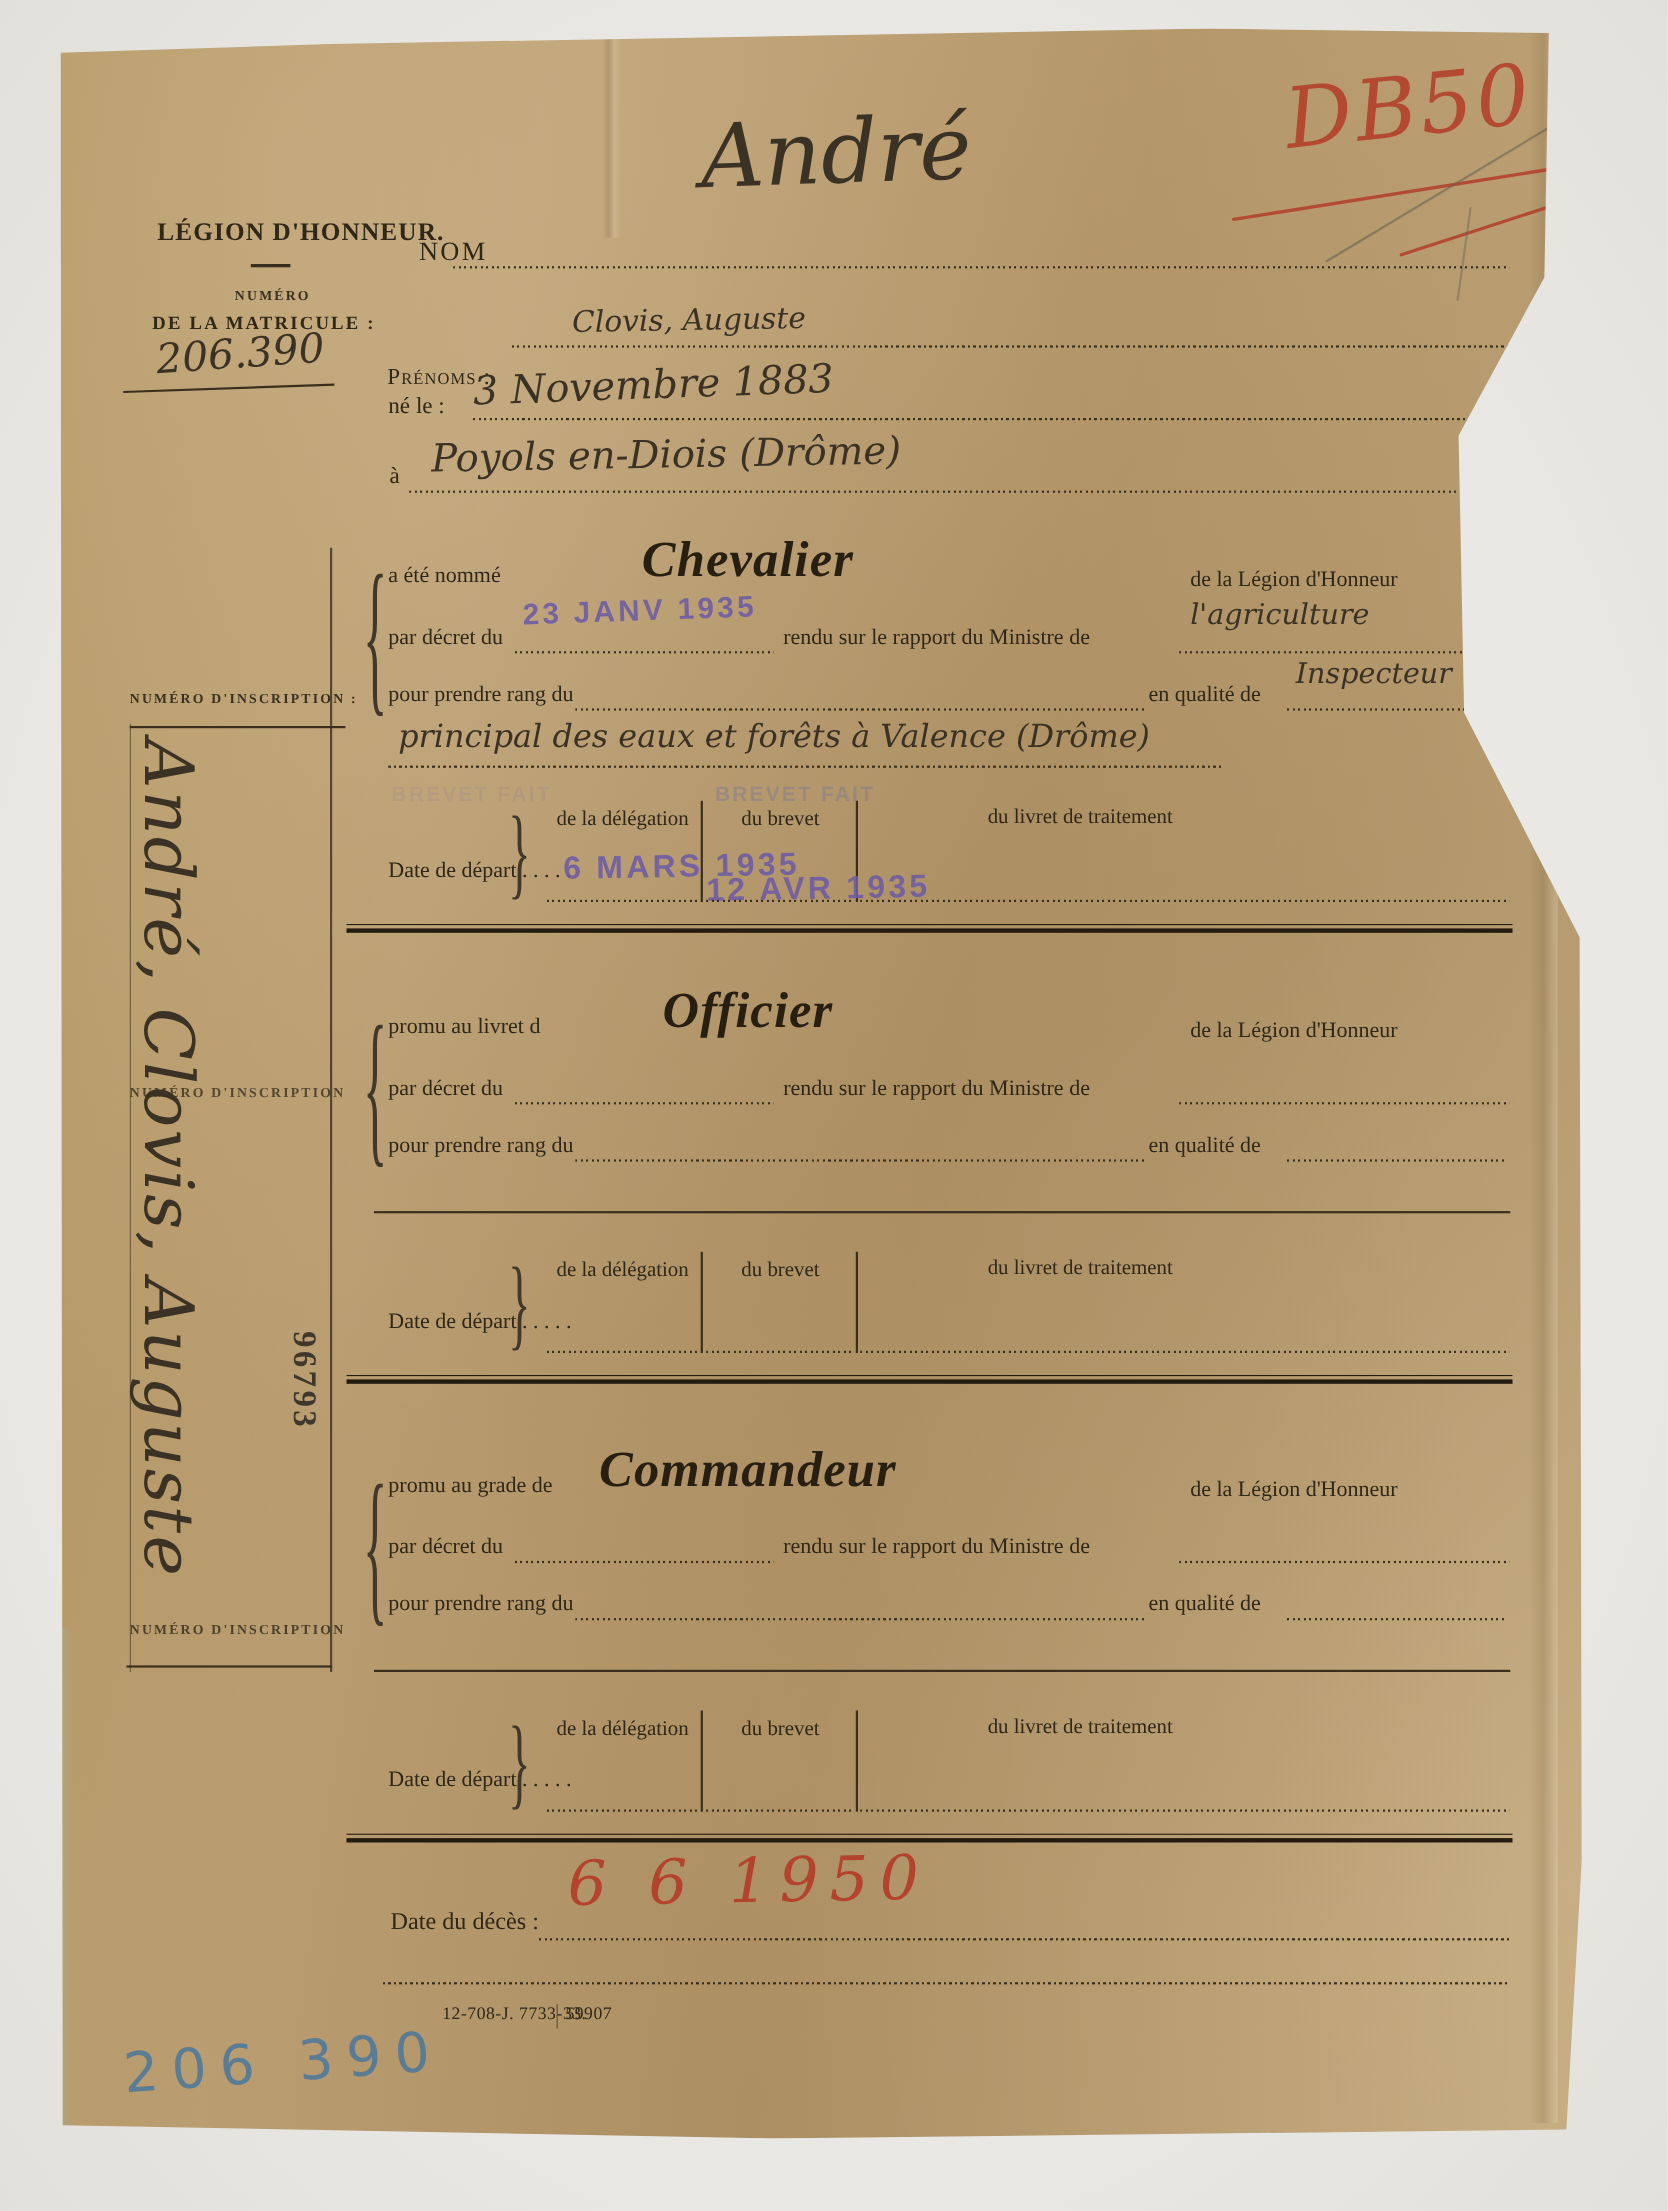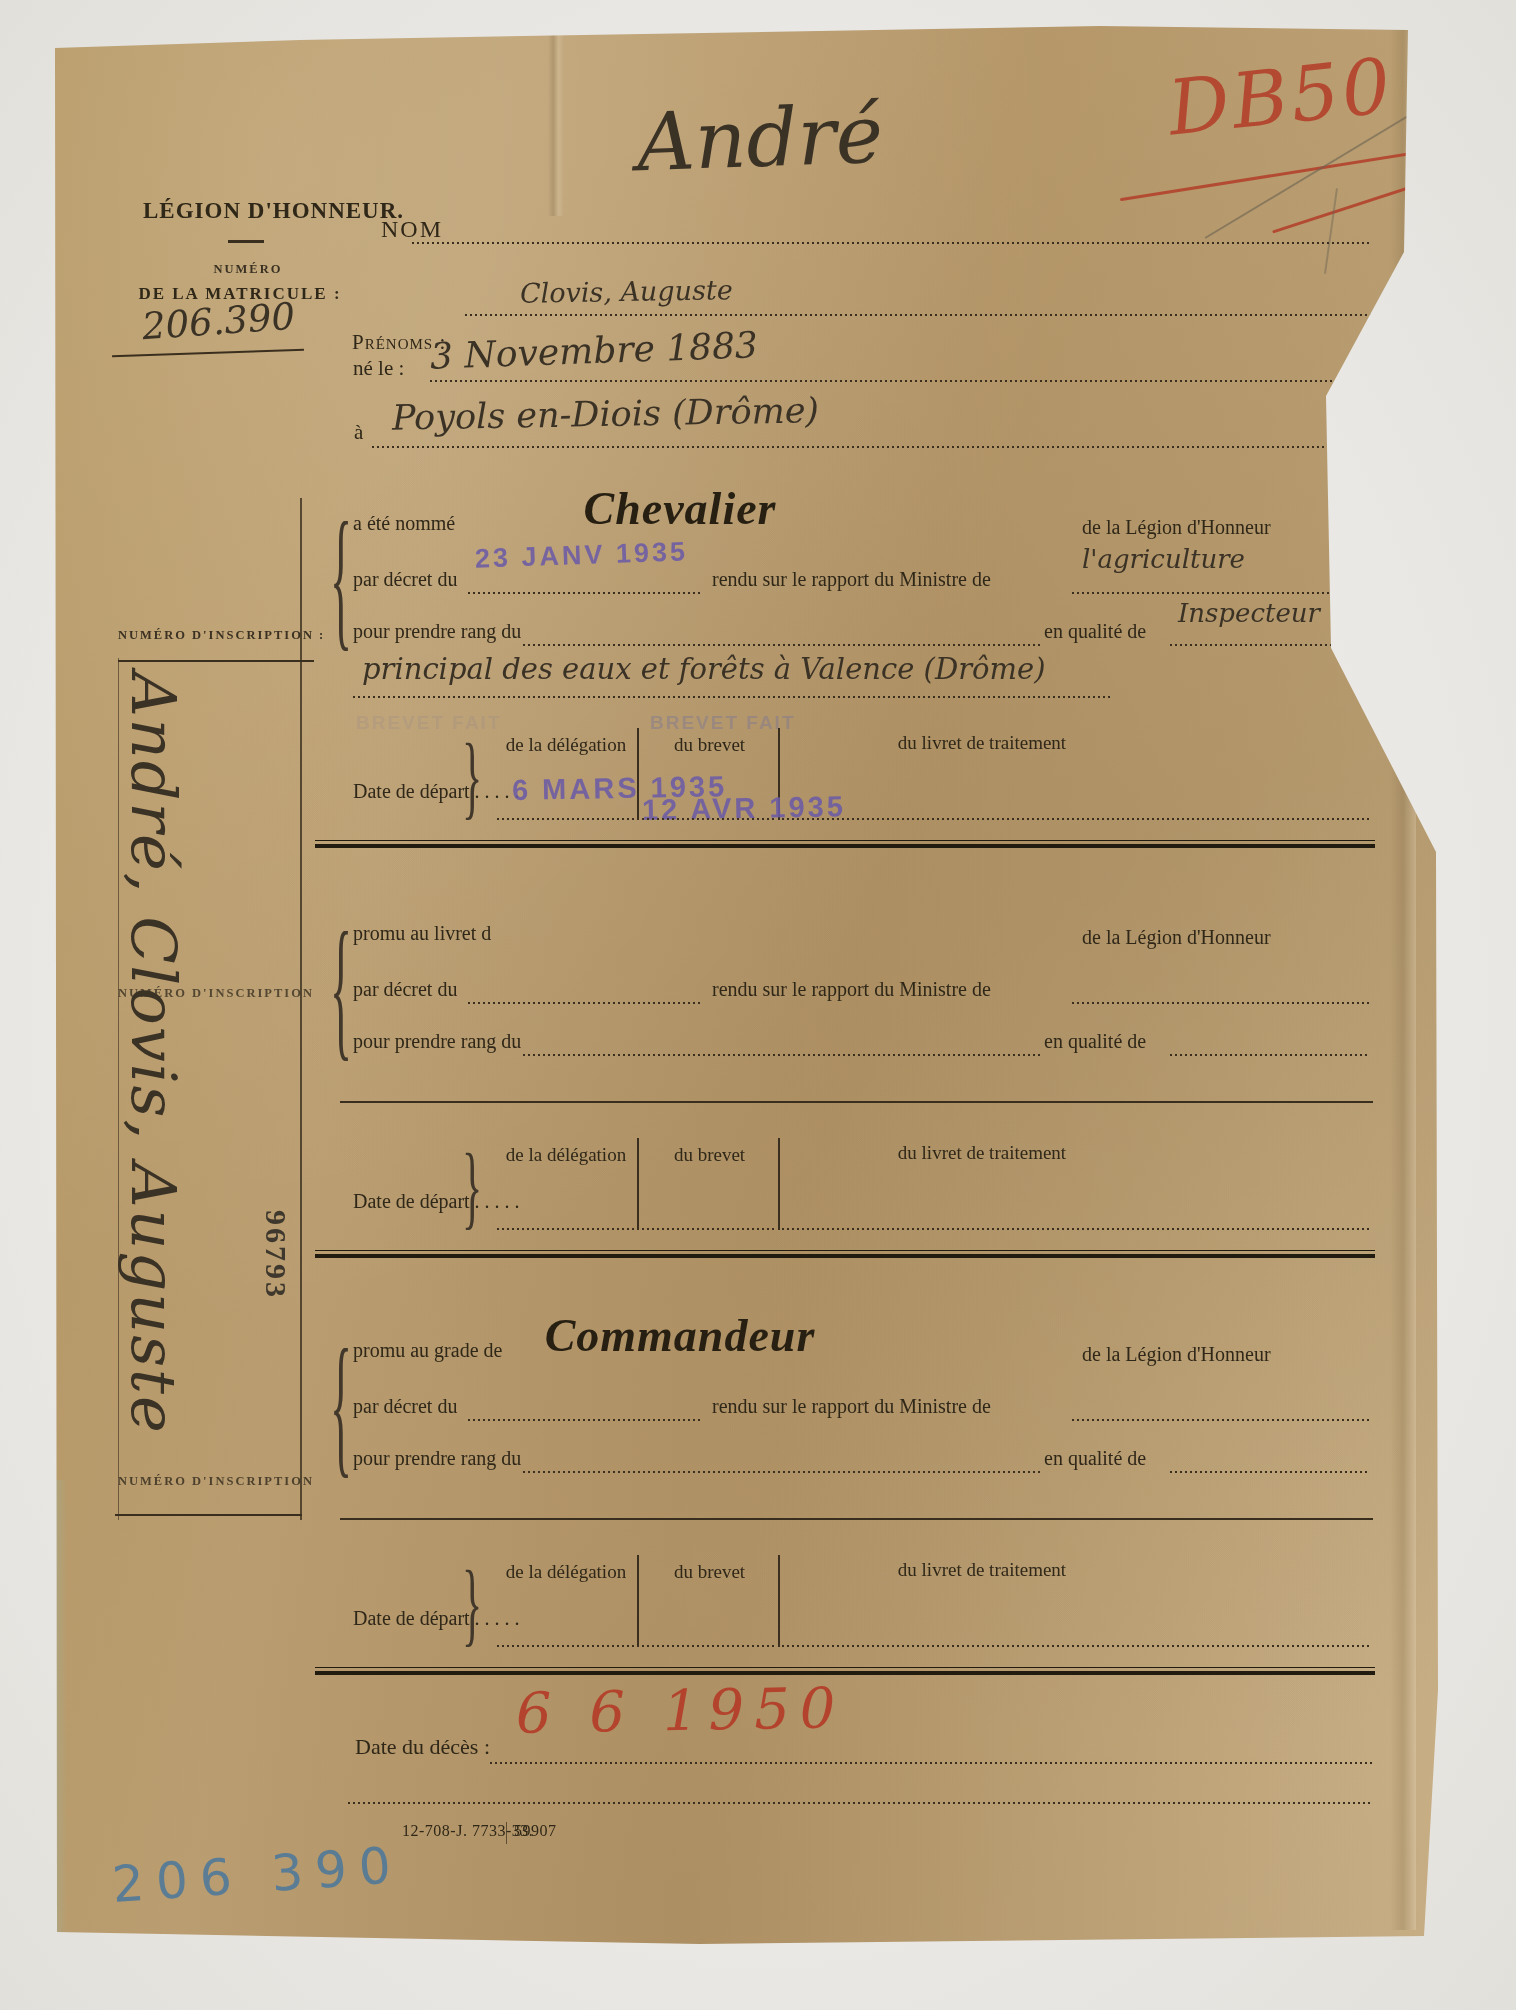--- a/index.html
+++ b/index.html
@@ -147,20 +147,21 @@
       <div class="stamp s-stamp-deleg">6 MARS 1935</div>
       <div class="stamp s-stamp-brevet">12 AVR 1935</div>
       <div class="dot s-base1"></div>
       <div class="dot s-base2"></div>
       <div class="dot s-base3"></div>
       <div class="rule s-rule"></div>
     </div>
 
     <div class="sec" style="top:890px;">
       <div class="sbrace s-brace">{</div>
+      <div class="title s-title">Officier</div>
       <div class="lbl s-intro">promu au livret d</div>
       <div class="lbl s-suffix">de la Légion d'Honneur</div>
       <div class="lbl s-decree-label">par décret du</div>
       <div class="dot s-decree-line"></div>
       <div class="stamp s-stamp-decree"></div>
       <div class="lbl s-report-label">rendu sur le rapport du Ministre de</div>
       <div class="dot s-report-line"></div>
       <div class="hw s-report-value"></div>
       <div class="lbl s-rank-label">pour prendre rang du</div>
       <div class="dot s-rank-line"></div>

